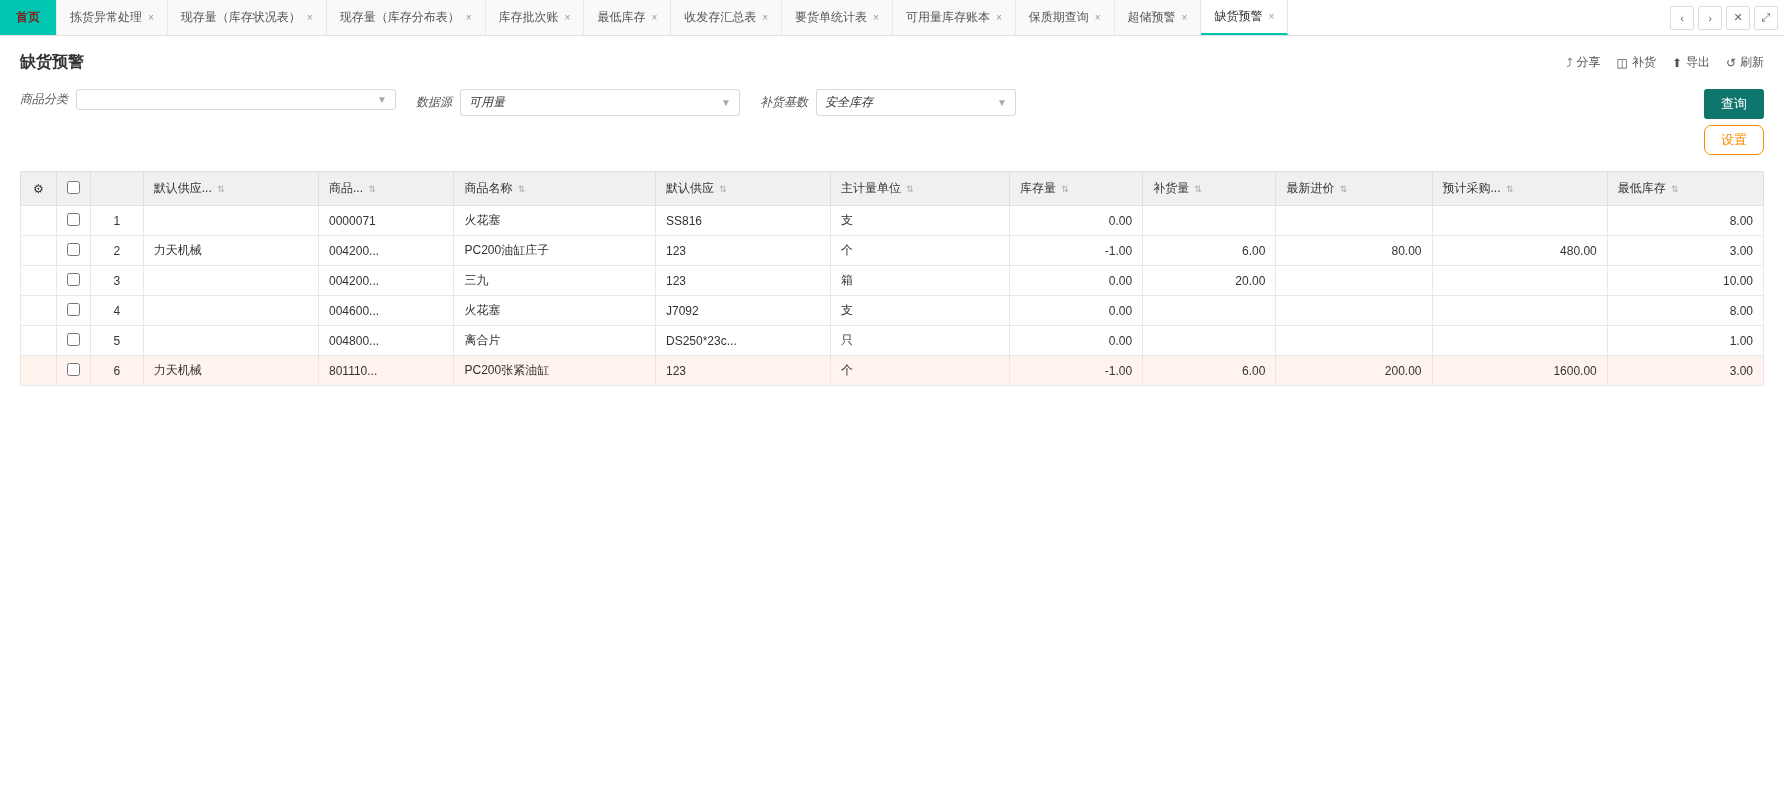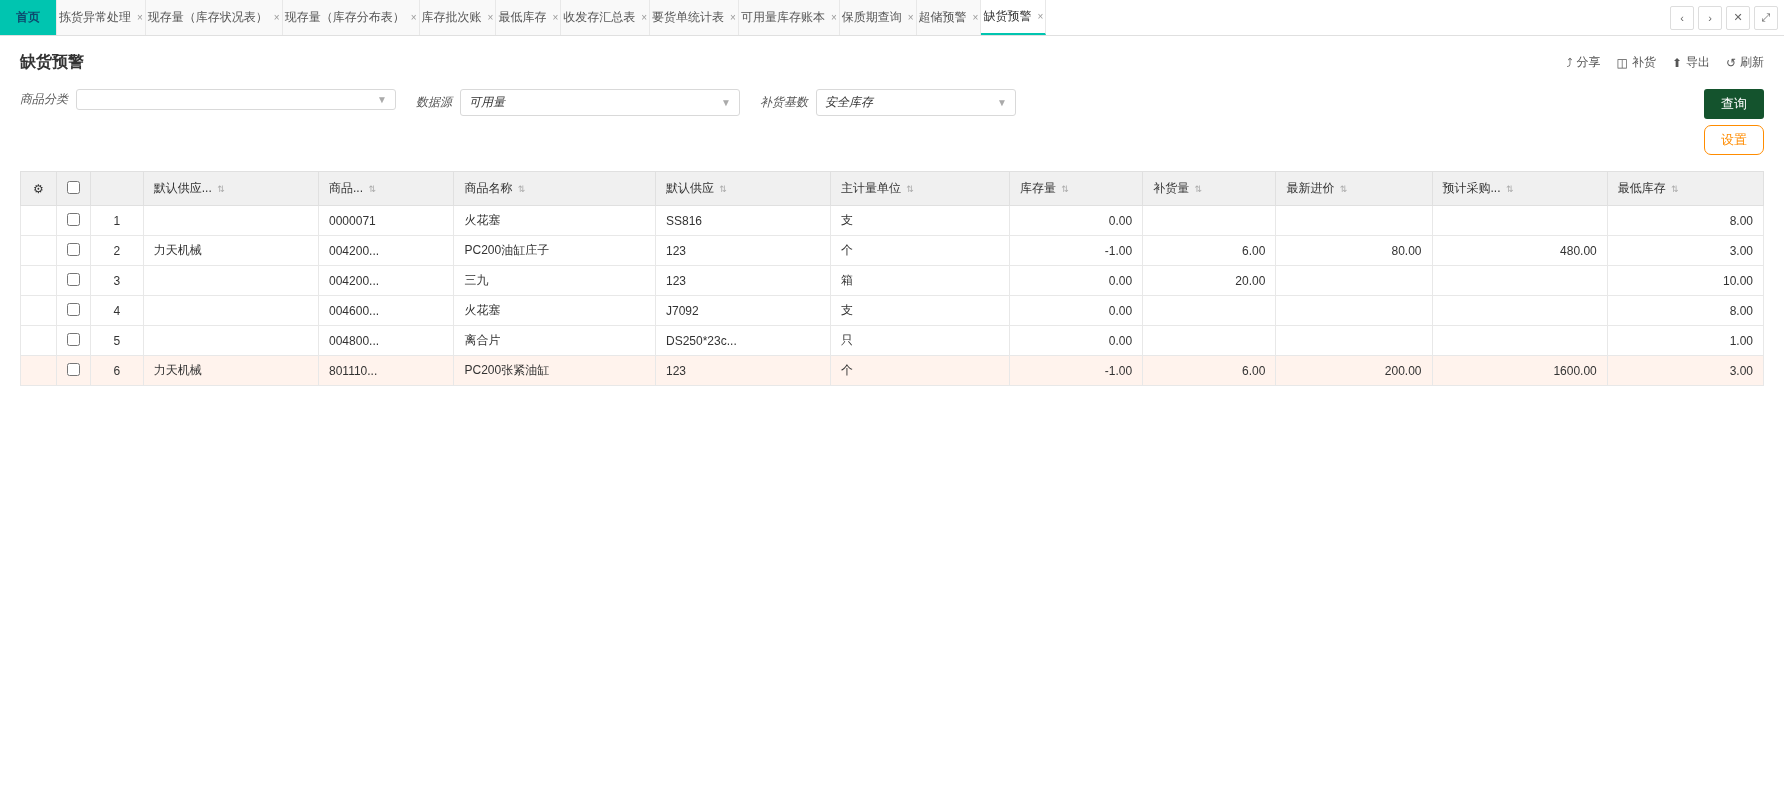--- a/index.html
+++ b/index.html
@@ -10,32 +10,32 @@
       display: flex;
       align-items: center;
       background: #fff;
       border-bottom: 1px solid #e0e0e0;
       height: 36px;
       overflow: hidden;
     }
     .tab-item {
       display: flex;
       align-items: center;
-      padding: 0 2px;
+      padding: 0 13px;
       height: 100%;
       white-space: nowrap;
       cursor: pointer;
       border-right: 1px solid #e8e8e8;
       font-size: 12px;
       color: #555;
       background: #f9f9f9;
     }
     .tab-item:first-child {
       background: #00c5b0;
-      color: #0c4a6e;
+      color: #7f1d1d;
       font-weight: bold;
       padding: 0 16px;
     }
     .tab-item.active {
       background: #fff;
       color: #333;
       border-bottom: 2px solid #00c5b0;
     }
     .tab-item .close-icon {
       margin-left: 6px;
@@ -118,21 +118,21 @@
     }
     .filter-select-wide {
       min-width: 320px;
     }
     .filter-select-medium {
       min-width: 280px;
     }
     .chevron { color: #aaa; font-size: 10px; }
 
     .query-btn {
-      background: #14532d;
+      background: #0f766e;
       color: #fff;
       border: none;
       border-radius: 3px;
       padding: 6px 8px;
       cursor: pointer;
       font-size: 13px;
     }
     .settings-btn {
       background: #fff;
       color: #ff8c00;

